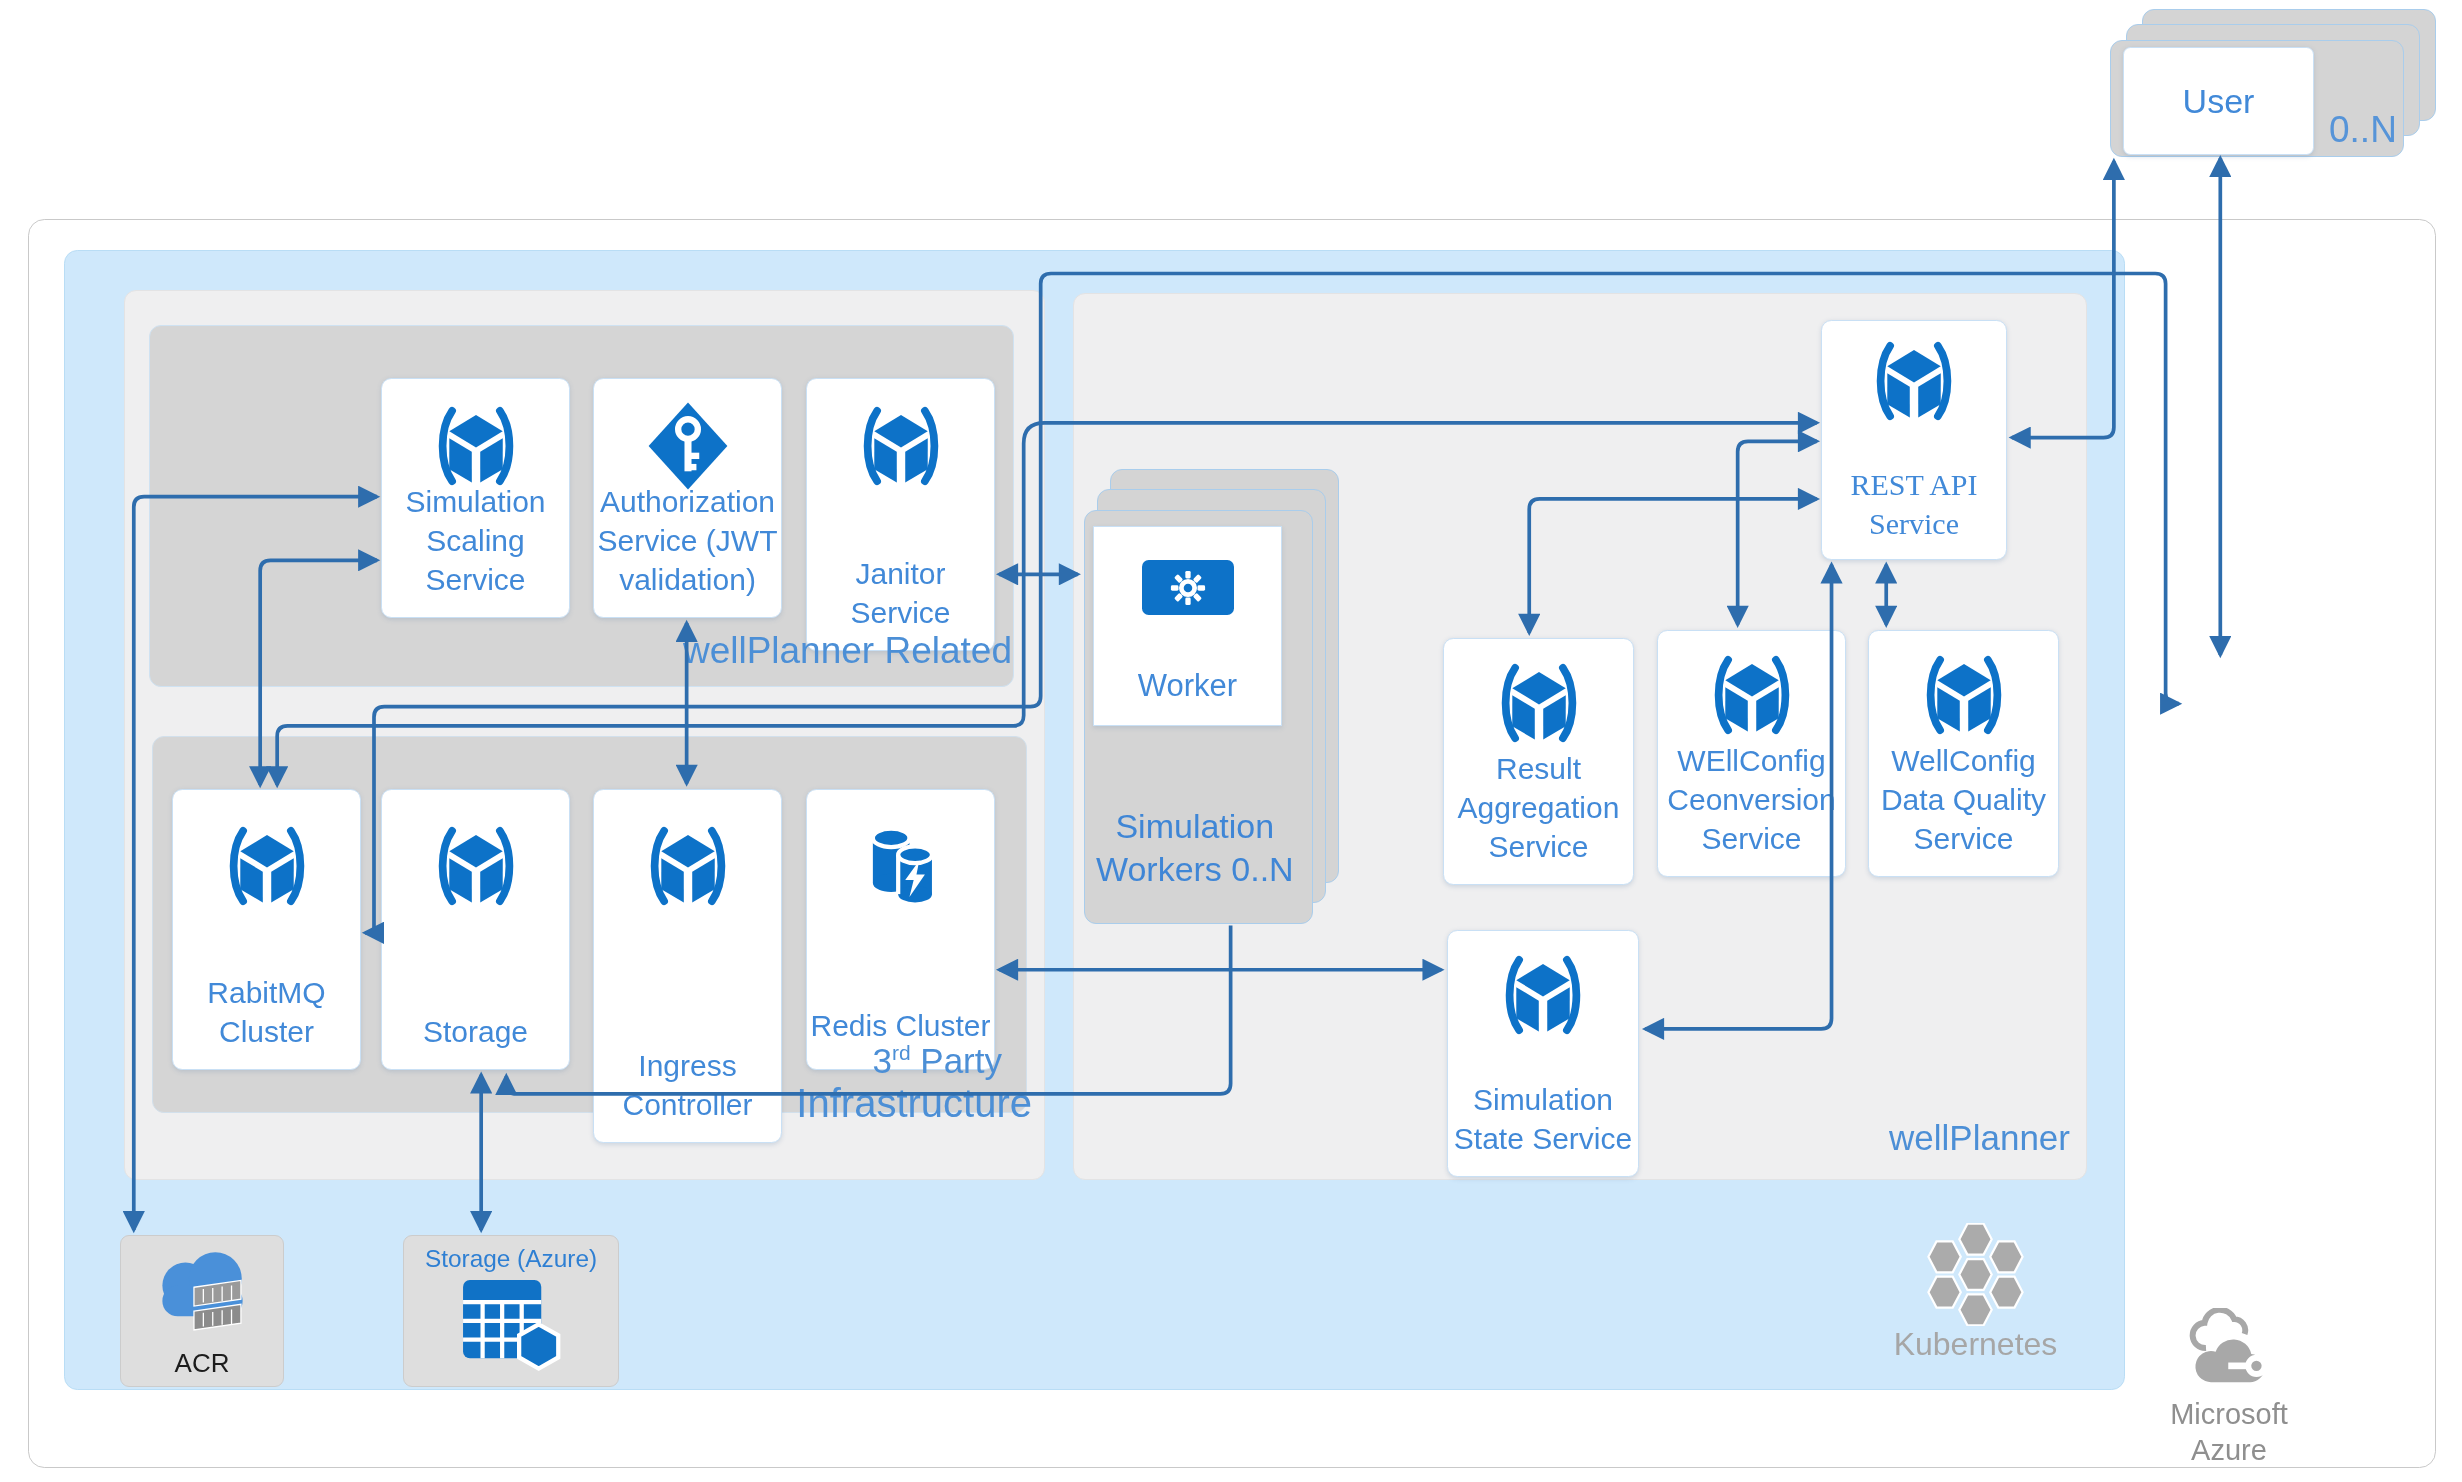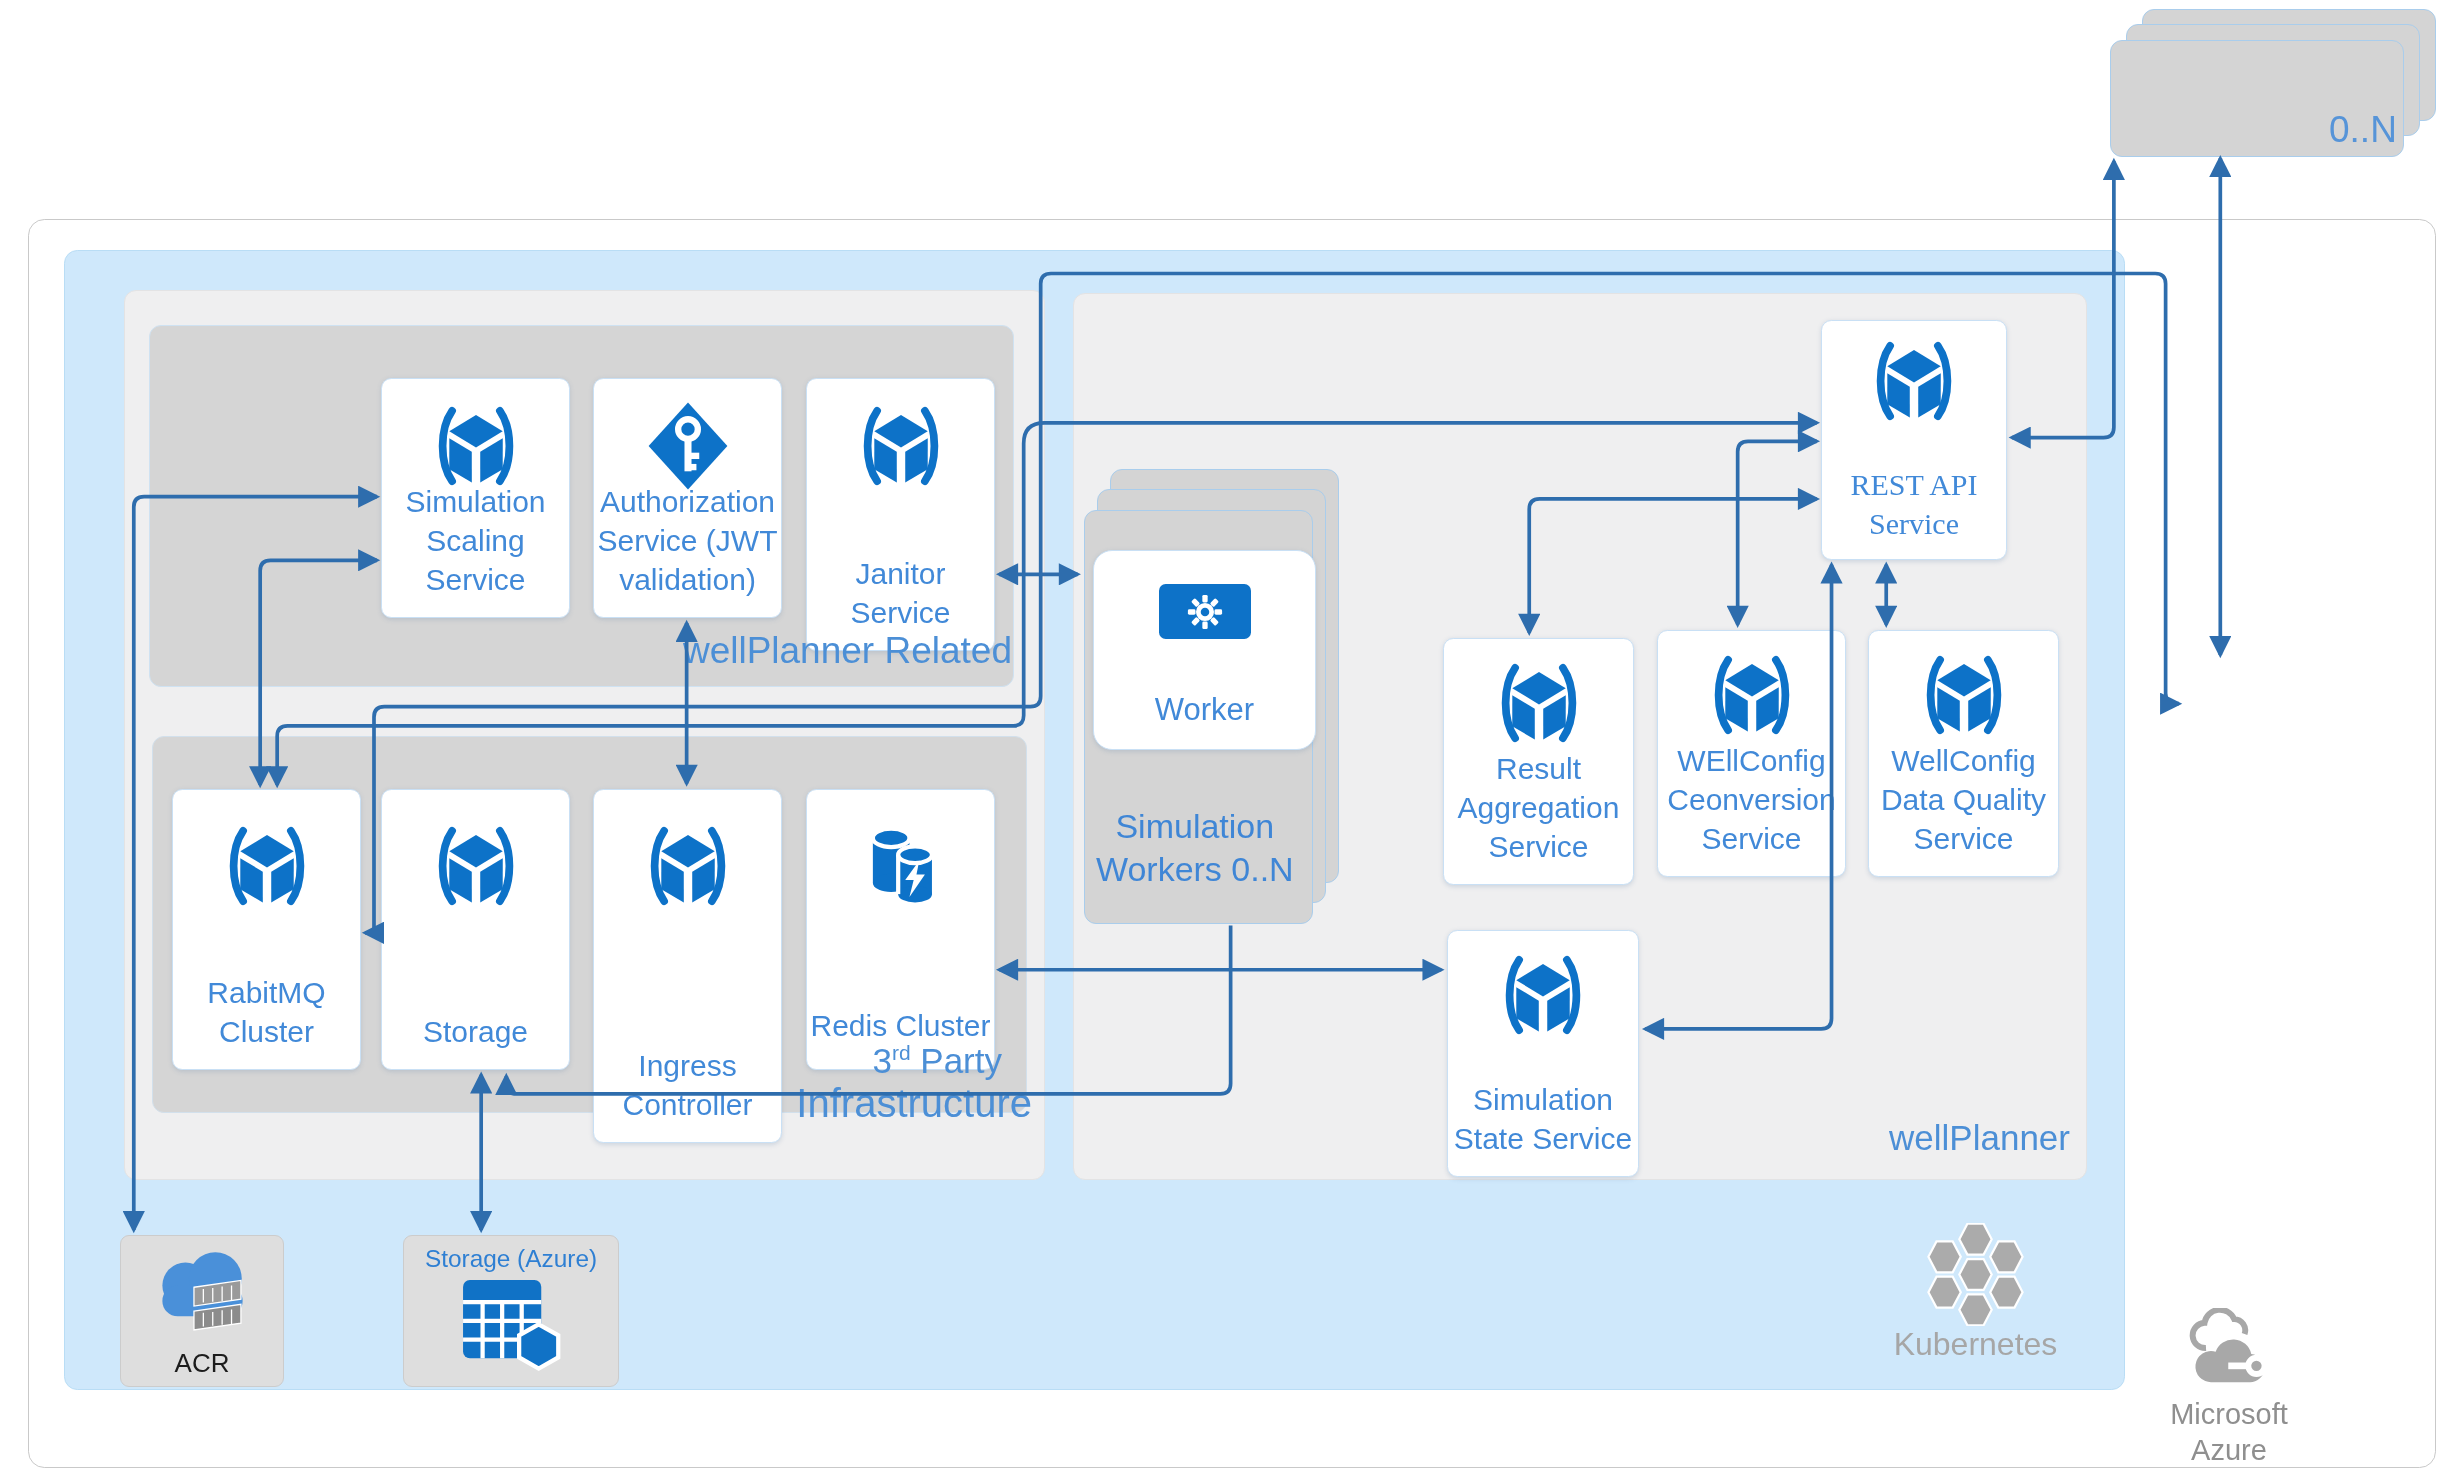--- a/index.html
+++ b/index.html
@@ -34,21 +34,21 @@
   #card-result-agg{left:1443px;top:638px;width:191px;height:247px;padding-left:7px;}
   #card-ceonv{left:1657px;top:630px;width:189px;height:247px;}
   #card-dq{left:1868px;top:630px;width:191px;height:247px;}
   #card-sim-state{left:1447px;top:930px;width:192px;height:247px;}
   #card-result-agg .icon,#card-ceonv .icon,#card-dq .icon,#card-sim-state .icon{top:19px;}
 
   .stack{position:absolute;box-sizing:border-box;background:#d4d4d4;border:1.5px solid #a9cdec;border-radius:12px;}
   #wstack3{left:1110px;top:469px;width:229px;height:414px;}
   #wstack2{left:1097px;top:489px;width:229px;height:414px;}
   #wstack1{left:1084px;top:510px;width:229px;height:414px;}
-  #worker-card{left:1093px;top:550px;width:223px;height:200px;border-radius:19px;}
+  #worker-card{left:1093px;top:526px;width:189px;height:200px;border-radius:0;}
   .gear-chip{position:absolute;top:33px;left:50%;transform:translateX(-50%);width:92px;height:55px;background:#0d72c8;border-radius:6.7px;display:flex;align-items:center;justify-content:center;}
   .gear-chip svg{width:38px;height:38px;}
   #worker-card .card-label{bottom:19px;font-size:31px;}
   .stack-label{position:absolute;left:0;right:7.4px;bottom:31px;text-align:center;color:#3f86d6;font-size:34px;line-height:1.28;white-space:pre-line;}
 
   #ustack3{left:2142px;top:9px;width:294px;height:112px;}
   #ustack2{left:2126px;top:24.4px;width:294px;height:112px;}
   #ustack1{left:2110px;top:40px;width:294px;height:117px;}
   #user-card{left:2123px;top:47px;width:191px;height:108px;border-radius:7.4px;}
   #user-card .card-label{top:50%;bottom:auto;transform:translateY(-50%);font-size:34px;}
@@ -300,20 +300,23 @@
     <span class="icon"><svg viewBox="0 0 64 64">
           <use href="#sym-container"></use>
         </svg></span>
     <div class="card-label">Simulation
 State Service</div>
   </div>
 
   <div class="stack" id="ustack3"></div>
   <div class="stack" id="ustack2"></div>
   <div class="stack" id="ustack1"></div>
+  <div class="card" id="user-card">
+    <div class="card-label">User</div>
+  </div>
   <div id="user-badge">0..N</div>
 
 
   <div class="box" id="acr-box">
     <svg viewBox="0 0 130 120">
         <use href="#sym-acr"></use>
       </svg>
     <div id="acr-label">ACR</div>
   </div>
   <div class="box" id="storage-azure-box">

